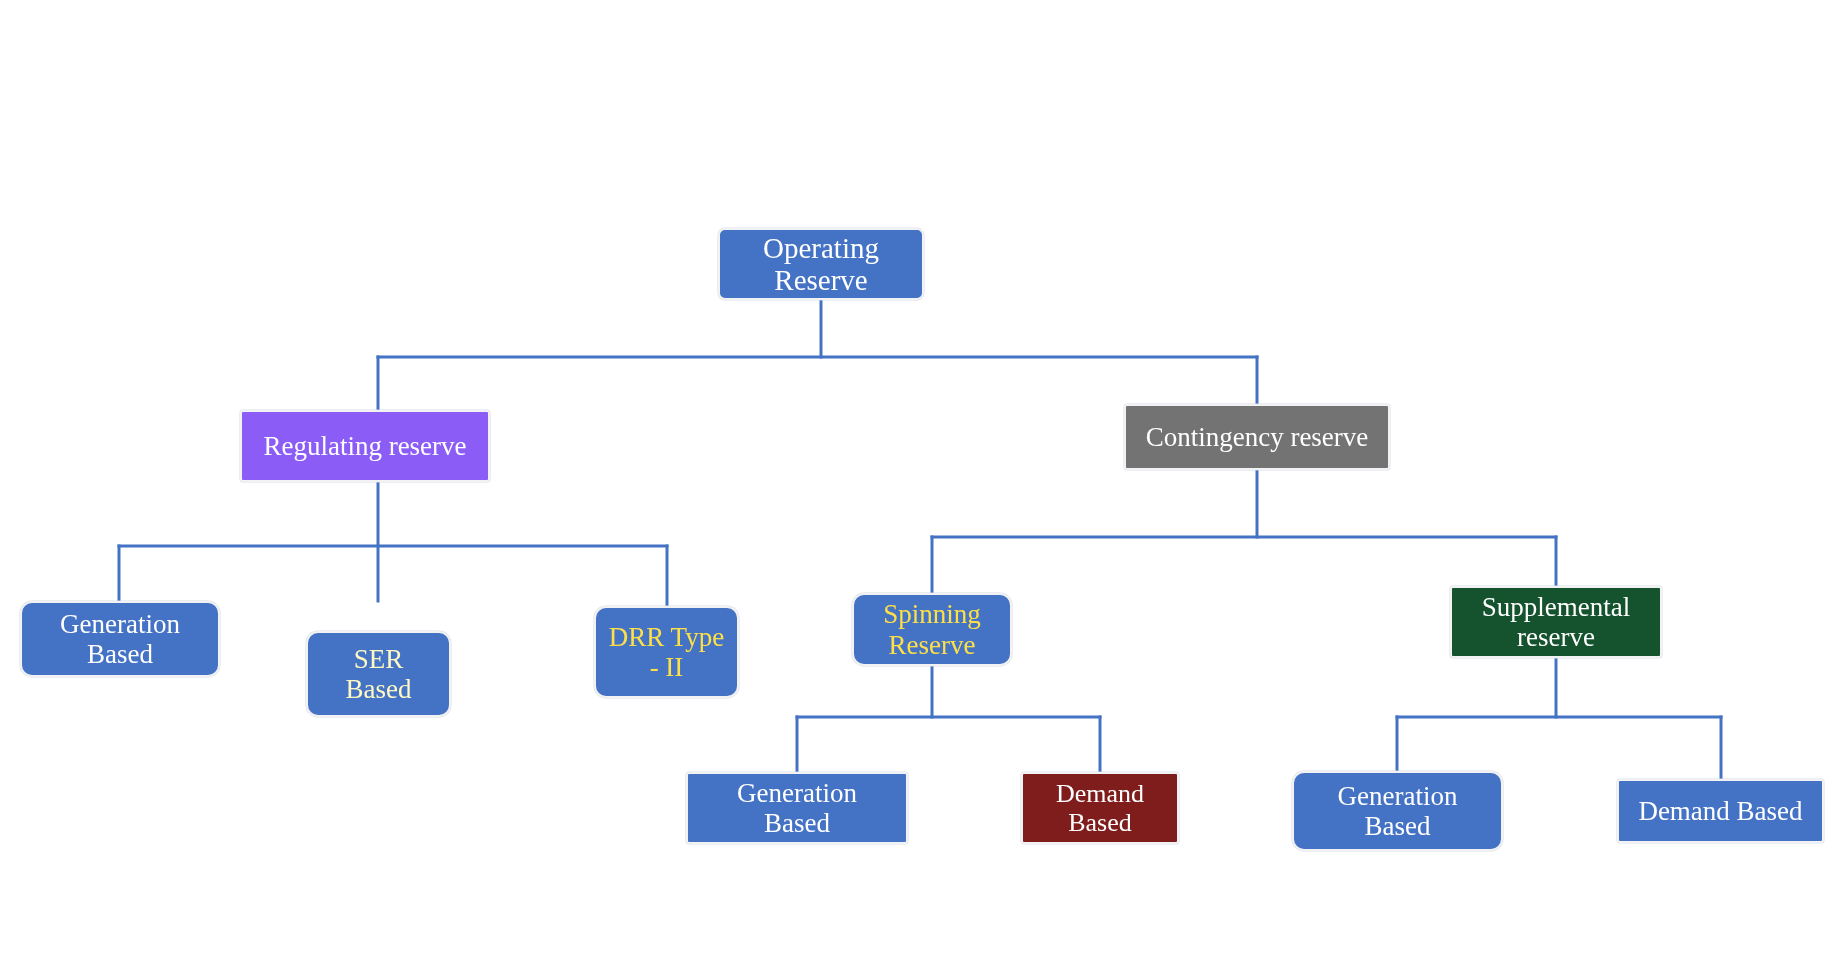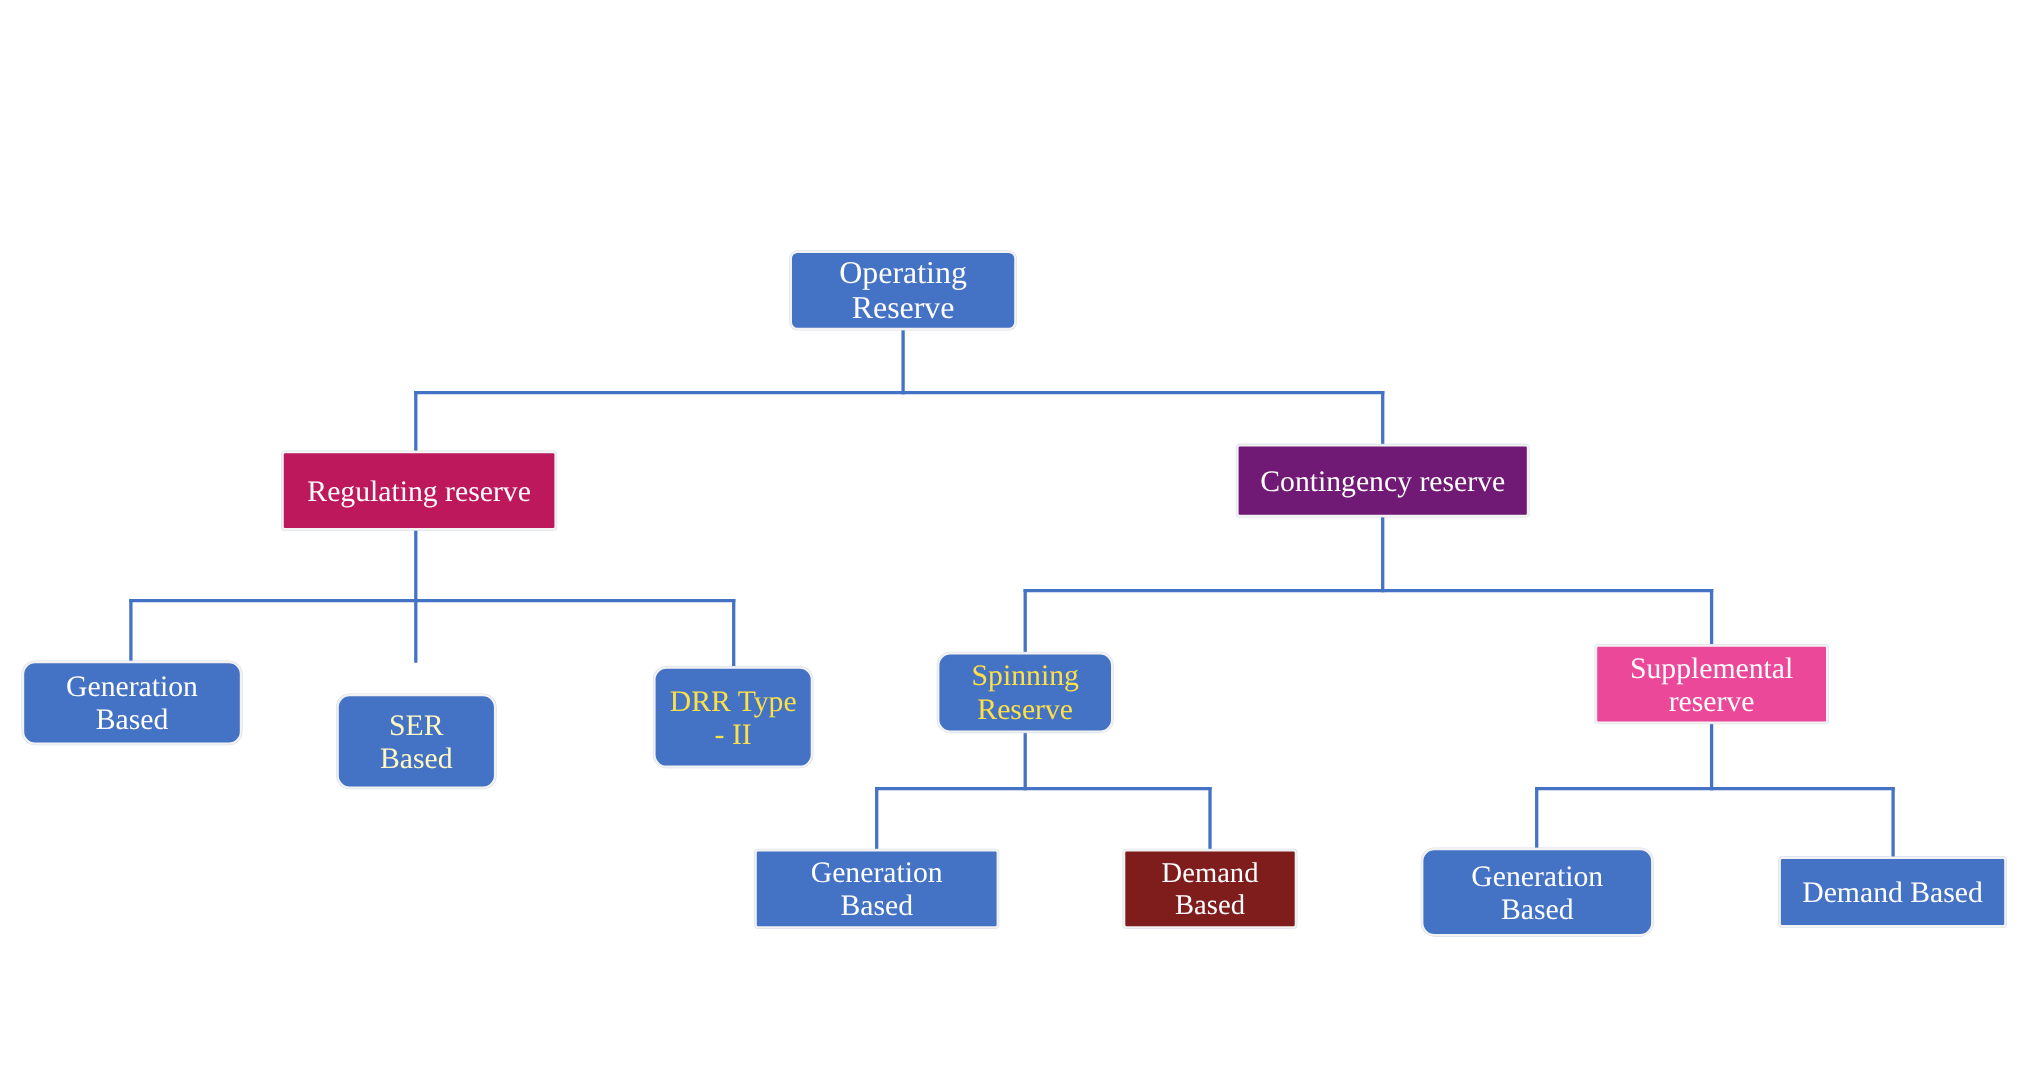--- a/index.html
+++ b/index.html
@@ -76,31 +76,31 @@
       <g>
         <line x1="1556" y1="658" x2="1556" y2="717" stroke="#4472C4" stroke-width="3" stroke-linecap="square"></line>
         <line x1="1397" y1="717" x2="1721" y2="717" stroke="#4472C4" stroke-width="3" stroke-linecap="square"></line>
         <line x1="1397" y1="717" x2="1397" y2="771" stroke="#4472C4" stroke-width="3" stroke-linecap="square"></line>
         <line x1="1721" y1="717" x2="1721" y2="779" stroke="#4472C4" stroke-width="3" stroke-linecap="square"></line>
       </g>
     </svg>
   <div id="nodes-layer">
       <div class="node r1" style="left: 718px; top: 228px; width: 206px; height: 72px; font-size: 29px; background: rgb(68, 114, 196); color: rgb(255, 255, 255); border-color: rgb(242, 242, 242);"><span>Operating
 Reserve</span></div>
-      <div class="node r2" style="left: 256px; top: 410px; width: 250px; height: 72px; font-size: 27px; background: #be185d; color: rgb(255, 255, 255); border-color: rgb(242, 242, 242);"><span>Regulating reserve</span></div>
-      <div class="node r2" style="left: 1124px; top: 404px; width: 266px; height: 66px; font-size: 27px; background: #701a75; color: rgb(255, 255, 255); border-color: rgb(242, 242, 242); align-items: center;"><span>Contingency reserve</span></div>
+      <div class="node r2" style="left: 240px; top: 410px; width: 250px; height: 72px; font-size: 27px; background: #8b5cf6; color: rgb(255, 255, 255); border-color: rgb(242, 242, 242);"><span>Regulating reserve</span></div>
+      <div class="node r2" style="left: 1124px; top: 404px; width: 266px; height: 66px; font-size: 27px; background: #737373; color: rgb(255, 255, 255); border-color: rgb(242, 242, 242); align-items: center;"><span>Contingency reserve</span></div>
       <div class="node r3" style="left: 20px; top: 601px; width: 200px; height: 76px; font-size: 27px; background: rgb(68, 114, 196); color: rgb(255, 255, 255); border-color: rgb(242, 242, 242);"><span>Generation
 Based</span></div>
       <div class="node r3" style="left: 306px; top: 631px; width: 145px; height: 86px; font-size: 27px; background: rgb(68, 114, 196); color: #fef9c3; border-color: rgb(242, 242, 242);"><span>SER
 Based</span></div>
       <div class="node r3" style="left: 594px; top: 606px; width: 145px; height: 92px; font-size: 27px; background: rgb(68, 114, 196); color: #fde047; border-color: rgb(242, 242, 242);"><span>DRR Type
 - II</span></div>
       <div class="node r3" style="left: 852px; top: 593px; width: 160px; height: 73px; font-size: 27px; background: rgb(68, 114, 196); color: #fde047; border-color: rgb(242, 242, 242);"><span>Spinning
 Reserve</span></div>
-      <div class="node r2" style="left: 1450px; top: 586px; width: 212px; height: 72px; font-size: 27px; background: #ec4899; color: rgb(255, 255, 255); border-color: rgb(242, 242, 242);"><span>Supplemental
+      <div class="node r2" style="left: 1450px; top: 586px; width: 212px; height: 72px; font-size: 27px; background: #14532d; color: rgb(255, 255, 255); border-color: rgb(242, 242, 242);"><span>Supplemental
 reserve</span></div>
       <div class="node r2" style="left: 686px; top: 772px; width: 222px; height: 72px; font-size: 27px; background: rgb(68, 114, 196); color: rgb(255, 255, 255); border-color: rgb(242, 242, 242);"><span>Generation
 Based</span></div>
       <div class="node r2" style="left: 1021px; top: 772px; width: 158px; height: 72px; font-size: 26px; background: #7f1d1d; color: rgb(255, 255, 255); border-color: rgb(242, 242, 242);"><span>Demand
 Based</span></div>
       <div class="node r3" style="left: 1292px; top: 771px; width: 211px; height: 80px; font-size: 27px; background: rgb(68, 114, 196); color: rgb(255, 255, 255); border-color: rgb(242, 242, 242);"><span>Generation
 Based</span></div>
       <div class="node r2" style="left: 1617px; top: 779px; width: 207px; height: 64px; font-size: 27px; background: rgb(68, 114, 196); color: rgb(255, 255, 255); border-color: rgb(242, 242, 242);"><span>Demand Based</span></div>
     </div>
 </div>

